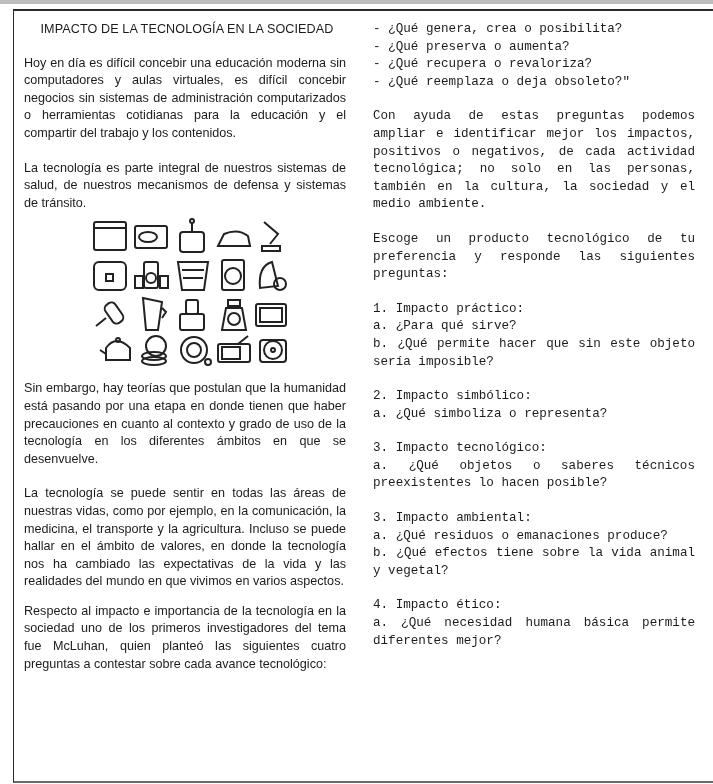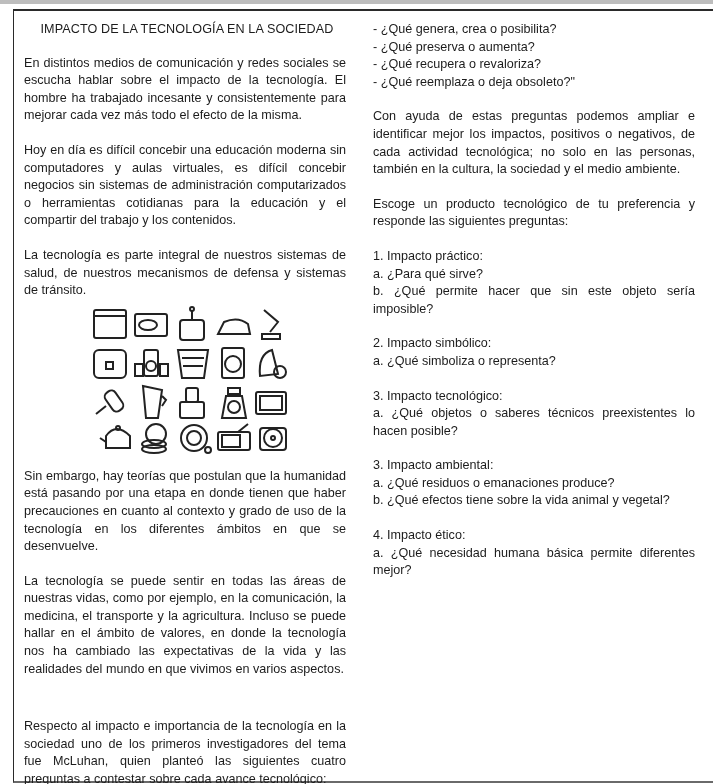--- a/index.html
+++ b/index.html
@@ -3,39 +3,38 @@
   <meta charset="utf-8">
   <style>
     html, body { margin: 0; padding: 0; background: #ffffff; }
     body { width: 713px; height: 784px; position: relative; overflow: hidden;
            font-family: "Liberation Sans", "DejaVu Sans", sans-serif; color: #1c1c1c; }
     .top-band { position: absolute; left: 0; top: 0; width: 713px; height: 4px; background: #bdbdbd; }
     .frame { position: absolute; left: 13px; top: 9px; width: 720px; height: 770px;
              border-top: 2px solid #2a2a2a; border-left: 1.5px solid #2a2a2a; border-bottom: 2px solid #6a6a6a; }
     .col { position: absolute; font-size: 12.6px; line-height: 17.6px; }
     .col-left { left: 24px; top: 21px; width: 322px; }
-    .col-right { left: 373px; top: 21px; width: 322px; }
+    .col-right { left: 373px; top: 21px; width: 322px; font-family: Liberation Mono, monospace; }
     .title { font-size: 12.6px; margin: 0 0 16px 0; padding-left: 4px; letter-spacing: 0.1px; text-align: center; }
     p { margin: 0 0 17px 0; text-align: justify; }
     .line { display: block; }
     .sec { margin-bottom: 17px; }
     .sec .q { display: block; text-align: justify; }
     .illus { position: relative; width: 200px; height: 150px; margin: 2px 0 14px 64px; }
     .illus svg { width: 200px; height: 150px; }
     .illus svg * { stroke: #222; fill: none; stroke-width: 2; }
   </style>
 </head>
 <body>
 
 <div class="top-band"></div>
 <div class="frame"></div>
 
 <div class="col col-left">
   <div class="title">IMPACTO DE LA TECNOLOGÍA EN LA SOCIEDAD</div>
-  <p>En distintos medios de comunicación y redes sociales se escucha hablar sobre el impacto de la tecnología. El hombre ha trabajado incesante y consistentemente para mejorar cada vez más todo el efecto de la misma.</p>
   <p>Hoy en día es difícil concebir una educación moderna sin computadores y aulas virtuales, es difícil concebir negocios sin sistemas de administración computarizados o herramientas cotidianas para la educación y el compartir del trabajo y los contenidos.</p>
   <p style="margin-bottom:4px">La tecnología es parte integral de nuestros sistemas de salud, de nuestros mecanismos de defensa y sistemas de tránsito.</p>
 
   <div class="illus">
     <svg viewBox="0 0 200 150">
 
       <g>
           <rect x="6" y="6" width="32" height="28" rx="2"></rect>
           <line x1="6" y1="12" x2="38" y2="12"></line>
         </g>
@@ -124,21 +123,21 @@
         </g>
       <g>
           <rect x="172" y="124" width="26" height="22" rx="3"></rect>
           <circle cx="185" cy="134" r="9"></circle>
           <circle cx="185" cy="134" r="2"></circle>
         </g>
     </svg>
   </div>
 
   <p>Sin embargo, hay teorías que postulan que la humanidad está pasando por una etapa en donde tienen que haber precauciones en cuanto al contexto y grado de uso de la tecnología en los diferentes ámbitos en que se desenvuelve.</p>
-  <p style="margin-bottom:40px">La tecnología se puede sentir en todas las áreas de nuestras vidas, como por ejemplo, en la comunicación, la medicina, el transporte y la agricultura. Incluso se puede hallar en el ámbito de valores, en donde la tecnología nos ha cambiado las expectativas de la vida y las realidades del mundo en que vivimos en varios aspectos.</p>
+  <p style="margin-bottom:12px">La tecnología se puede sentir en todas las áreas de nuestras vidas, como por ejemplo, en la comunicación, la medicina, el transporte y la agricultura. Incluso se puede hallar en el ámbito de valores, en donde la tecnología nos ha cambiado las expectativas de la vida y las realidades del mundo en que vivimos en varios aspectos.</p>
   <p>Respecto al impacto e importancia de la tecnología en la sociedad uno de los primeros investigadores del tema fue McLuhan, quien planteó las siguientes cuatro preguntas a contestar sobre cada avance tecnológico:</p>
 </div>
 
 <div class="col col-right">
   <div style="margin-bottom:17px">
     <span class="line">- ¿Qué genera, crea o posibilita?</span>
     <span class="line">- ¿Qué preserva o aumenta?</span>
     <span class="line">- ¿Qué recupera o revaloriza?</span>
     <span class="line">- ¿Qué reemplaza o deja obsoleto?"</span>
   </div>

